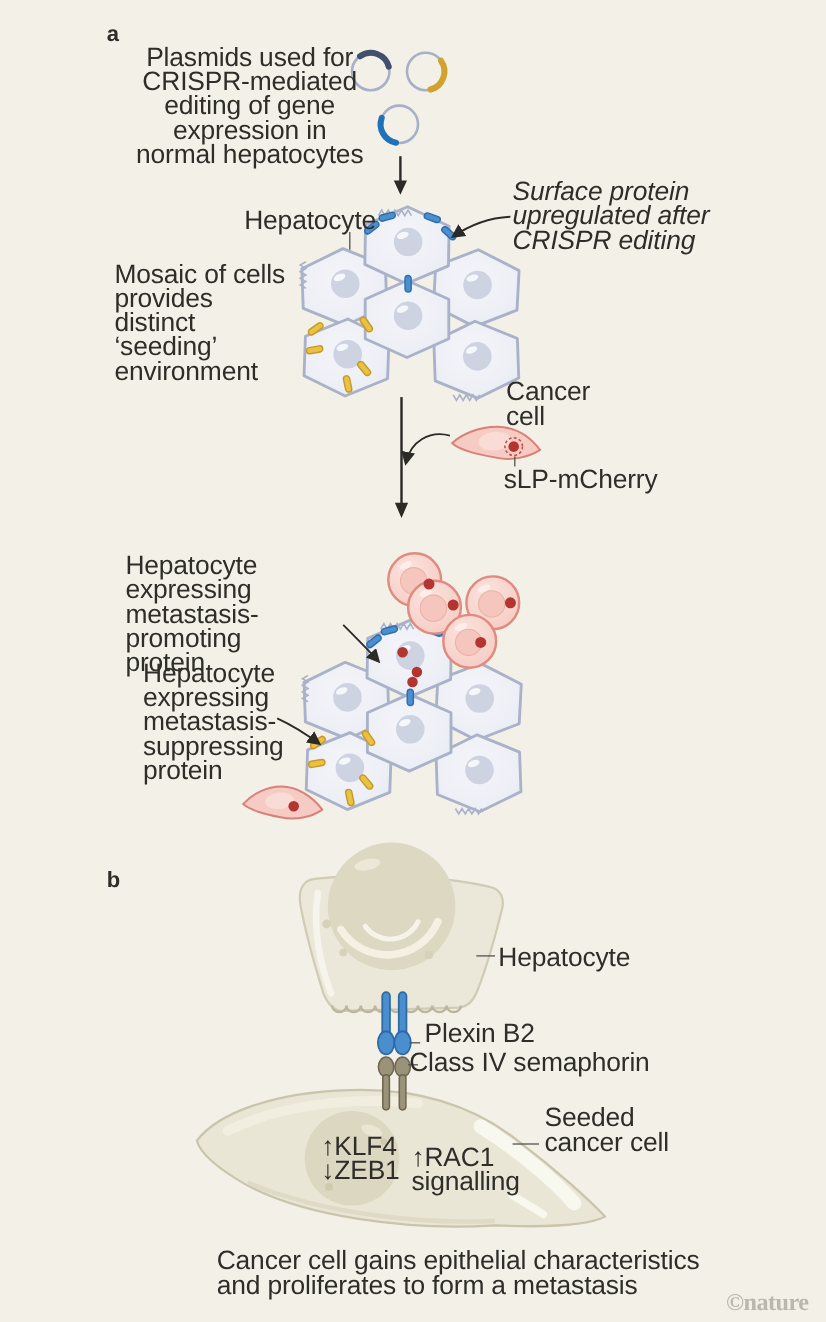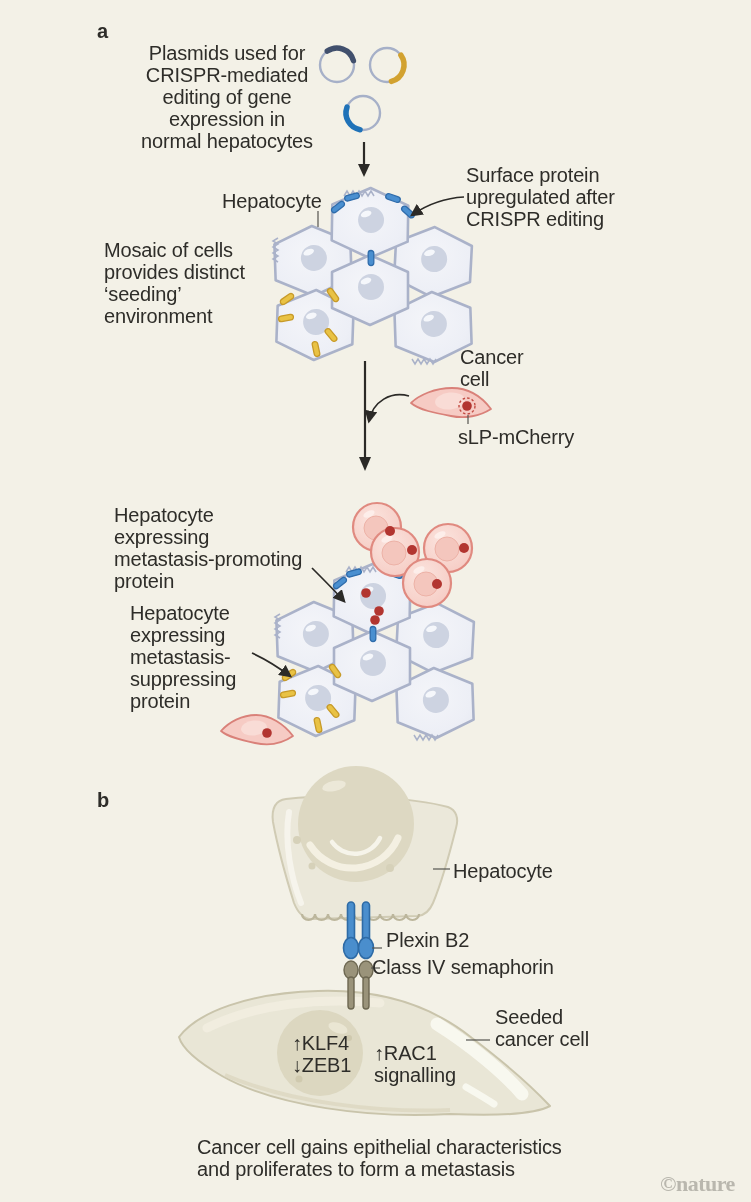--- a/index.html
+++ b/index.html
@@ -6,21 +6,21 @@
     --background:#f3f1e7; --text:#2e2d29; --watermark:#b9b7ae;
   }
   html,body{margin:0;padding:0;}
   body{background:#ffffff;font-family:"Liberation Sans", sans-serif;}
   .fig{
     position:relative;width:751px;height:1202px;overflow:hidden;
     background:var(--background);
   }
   .fig svg{position:absolute;left:0;top:0;}
   .txt{
-    position:absolute;color:var(--text);font-size:20px;line-height:22px;
+    position:absolute;color:var(--text);font-size:24px;line-height:22px;
     white-space:pre-line;letter-spacing:-0.15px;
   }
   .ta-r{text-align:left;}
   .ta-c{text-align:center;}
   .panel-letter{font-weight:bold;font-size:20px;letter-spacing:0;}
   .watermark{
     position:absolute;font-family:"Liberation Serif", serif;font-weight:bold;
     font-size:22px;color:var(--watermark);letter-spacing:-0.5px;
   }
 </style>
@@ -227,21 +227,21 @@
 expression in
 normal hepatocytes</div>
 
 <div class="txt" style="left:222px;top:190px;">Hepatocyte</div>
 
 <div class="txt ta-r" style="left:104px;top:239px;width:160px;">Mosaic of cells
 provides distinct
 ‘seeding’
 environment</div>
 
-<div class="txt" style="left:466px;top:164px;">Surface protein
+<div class="txt" style="left:466px;top:164px;font-style:italic;">Surface protein
 upregulated after
 CRISPR editing</div>
 
 <div class="txt" style="left:460px;top:346px;">Cancer
 cell</div>
 
 <div class="txt" style="left:458px;top:426px;">sLP-mCherry</div>
 
 <div class="txt ta-r" style="left:114px;top:504px;width:200px;">Hepatocyte expressing
 metastasis-promoting

